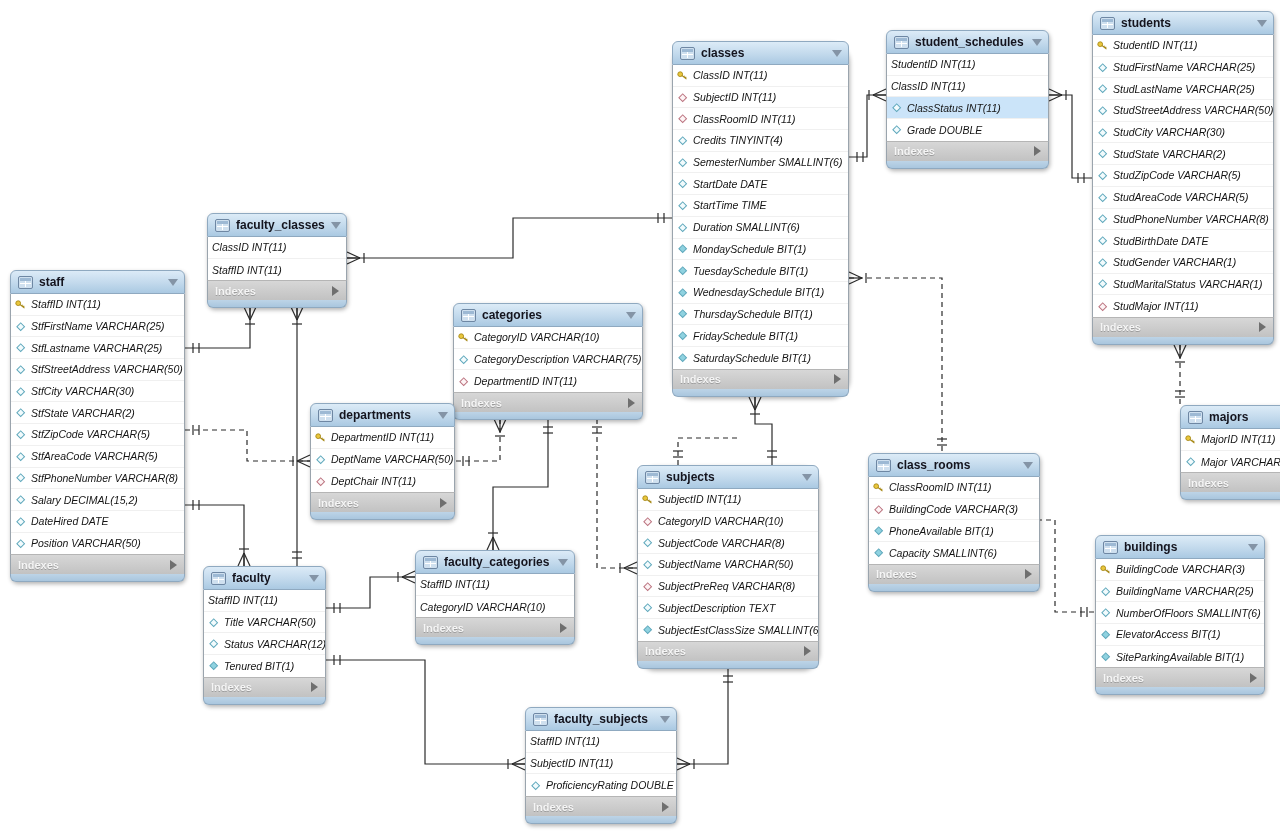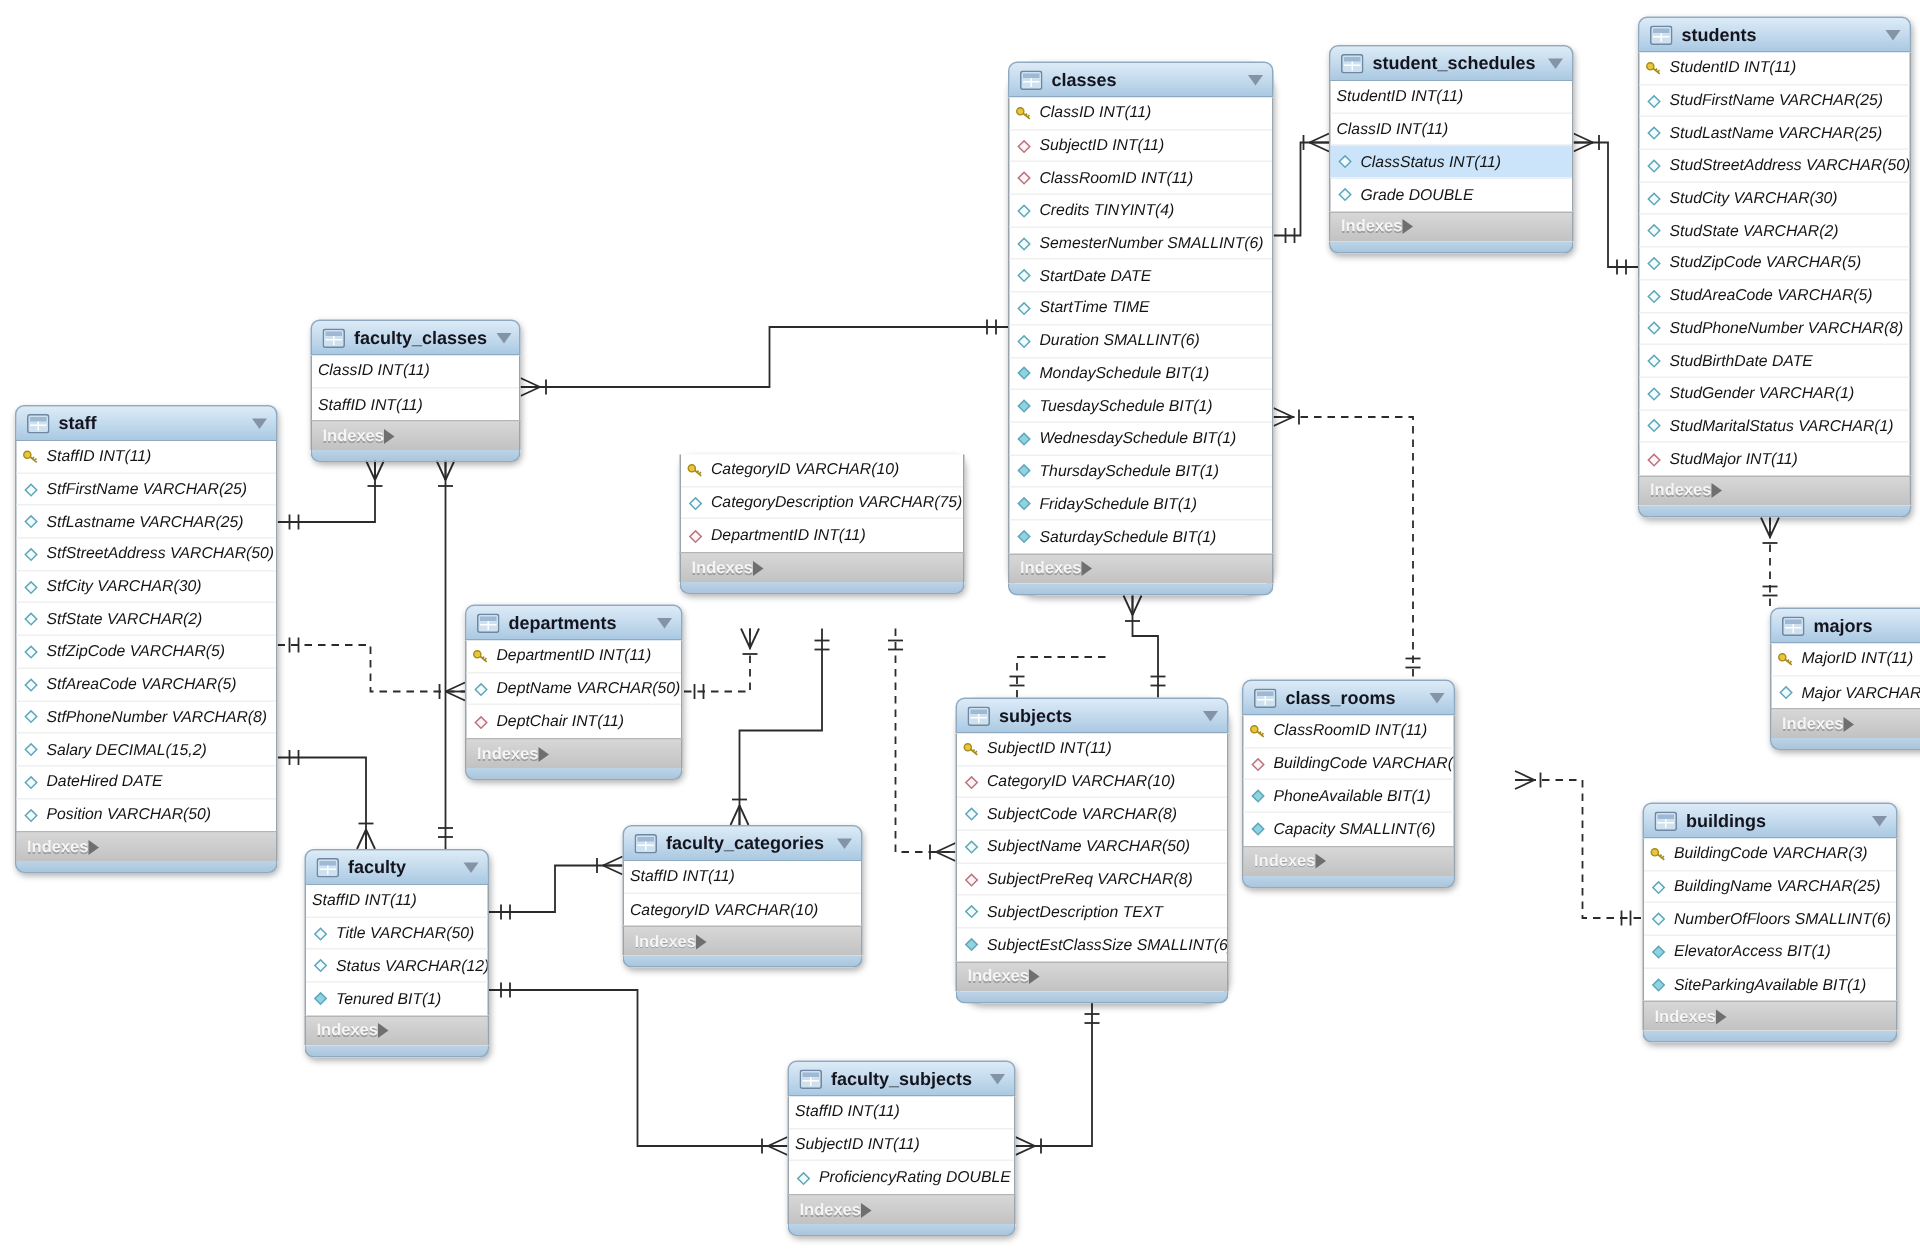--- a/index.html
+++ b/index.html
@@ -29,21 +29,21 @@
   .tbl-row{
     height:21.7px;display:flex;align-items:center;gap:5px;
     padding:0 4px 0 4px;box-sizing:border-box;
     font-size:10.5px;color:#141414;white-space:nowrap;overflow:hidden;
     border-bottom:1px solid #f0f0f0;
   }
   .tbl-row:last-child{border-bottom:none;}
   .tbl-row.hl{background:#cbe4f9;}
   .row-icon{flex:none;display:inline-flex;width:11px;height:11px;align-items:center;justify-content:center;}
   .tbl-footer{
-    height:20px;display:flex;align-items:center;
+    height:20px;display:flex;align-items:center;justify-content:space-between;
     background:linear-gradient(to bottom,#d7d7d7 0%,#c2c2c2 100%);
     border-left:1px solid #9aa4ad;border-right:1px solid #9aa4ad;border-top:1px solid #b5b5b5;
     padding:0 7px;box-sizing:border-box;
   }
   .footer-label{font-size:11px;font-weight:bold;color:#f5f5f5;text-shadow:0 1px 0 #9d9d9d;}
   .footer-arrow{width:0;height:0;border-top:5px solid transparent;border-bottom:5px solid transparent;
     border-left:7px solid #6f6f6f;}
   .tbl-strip{
     height:7px;background:linear-gradient(to bottom,#bdd4e7,#a9c6de);
     border:1px solid #8fa9c0;border-top:none;border-radius:0 0 6px 6px;
@@ -355,20 +355,32 @@
           <span>StaffID INT(11)</span>
         </div>
       </div>
       <div class="tbl-footer">
         <span class="footer-label">Indexes</span>
         <span class="footer-arrow"></span>
       </div>
       <div class="tbl-strip"></div>
     </div>
     <div class="db-table" style="left: 453px; top: 303px; width: 190px;">
+      <div class="tbl-header">
+        <span style="display: inline-flex; flex: 0 0 auto;">
+          <svg width="15" height="13">
+            <rect x="0.5" y="0.5" width="14" height="12" rx="1.5" fill="#cfe0ef" stroke="#6e87a3"></rect>
+            <rect x="2" y="2" width="11" height="3" fill="#9db9d4"></rect>
+            <line x1="2" y1="7.5" x2="13" y2="7.5" stroke="#ffffff" stroke-width="1"></line>
+            <line x1="7.5" y1="5" x2="7.5" y2="11" stroke="#ffffff" stroke-width="1"></line>
+          </svg>
+        </span>
+        <span class="tbl-title">categories</span>
+        <span class="hdr-arrow"></span>
+      </div>
       <div class="tbl-body">
         <div class="tbl-row">
           <span class="row-icon">
             <svg width="11" height="11">
               <circle cx="3.2" cy="4.2" r="2.4" fill="#e9c63c" stroke="#a88a18" stroke-width="0.9"></circle>
               <path d="M5 5.5 L9.5 9.2 M8 8 L9.3 6.8 M6.6 6.9 L7.7 5.8" stroke="#a88a18" stroke-width="1.1" fill="none"></path>
             </svg>
           </span>
           <span>CategoryID VARCHAR(10)</span>
         </div>
@@ -963,21 +975,21 @@
           </span>
           <span>Major VARCHAR(20)</span>
         </div>
       </div>
       <div class="tbl-footer">
         <span class="footer-label">Indexes</span>
         <span class="footer-arrow"></span>
       </div>
       <div class="tbl-strip"></div>
     </div>
-    <div class="db-table" style="left: 828px; top: 453px; width: 142px;">
+    <div class="db-table" style="left: 868px; top: 453px; width: 172px;">
       <div class="tbl-header">
         <span style="display: inline-flex; flex: 0 0 auto;">
           <svg width="15" height="13">
             <rect x="0.5" y="0.5" width="14" height="12" rx="1.5" fill="#cfe0ef" stroke="#6e87a3"></rect>
             <rect x="2" y="2" width="11" height="3" fill="#9db9d4"></rect>
             <line x1="2" y1="7.5" x2="13" y2="7.5" stroke="#ffffff" stroke-width="1"></line>
             <line x1="7.5" y1="5" x2="7.5" y2="11" stroke="#ffffff" stroke-width="1"></line>
           </svg>
         </span>
         <span class="tbl-title">class_rooms</span>

